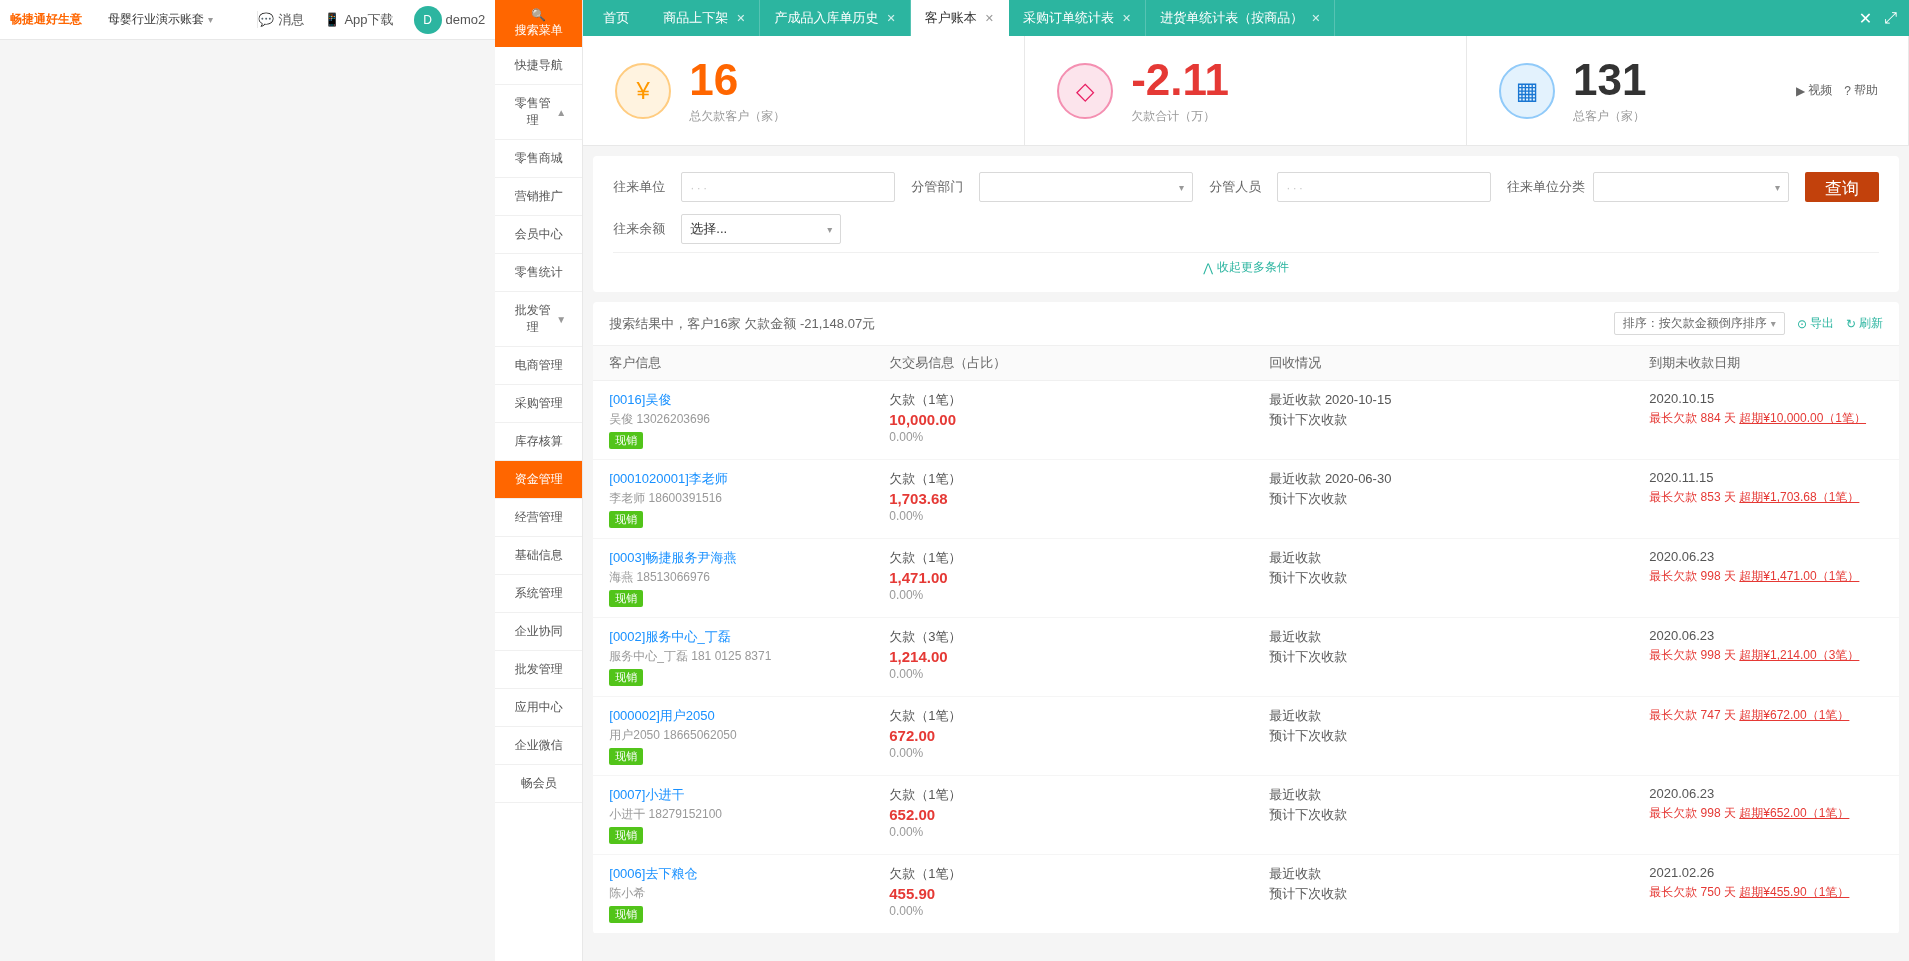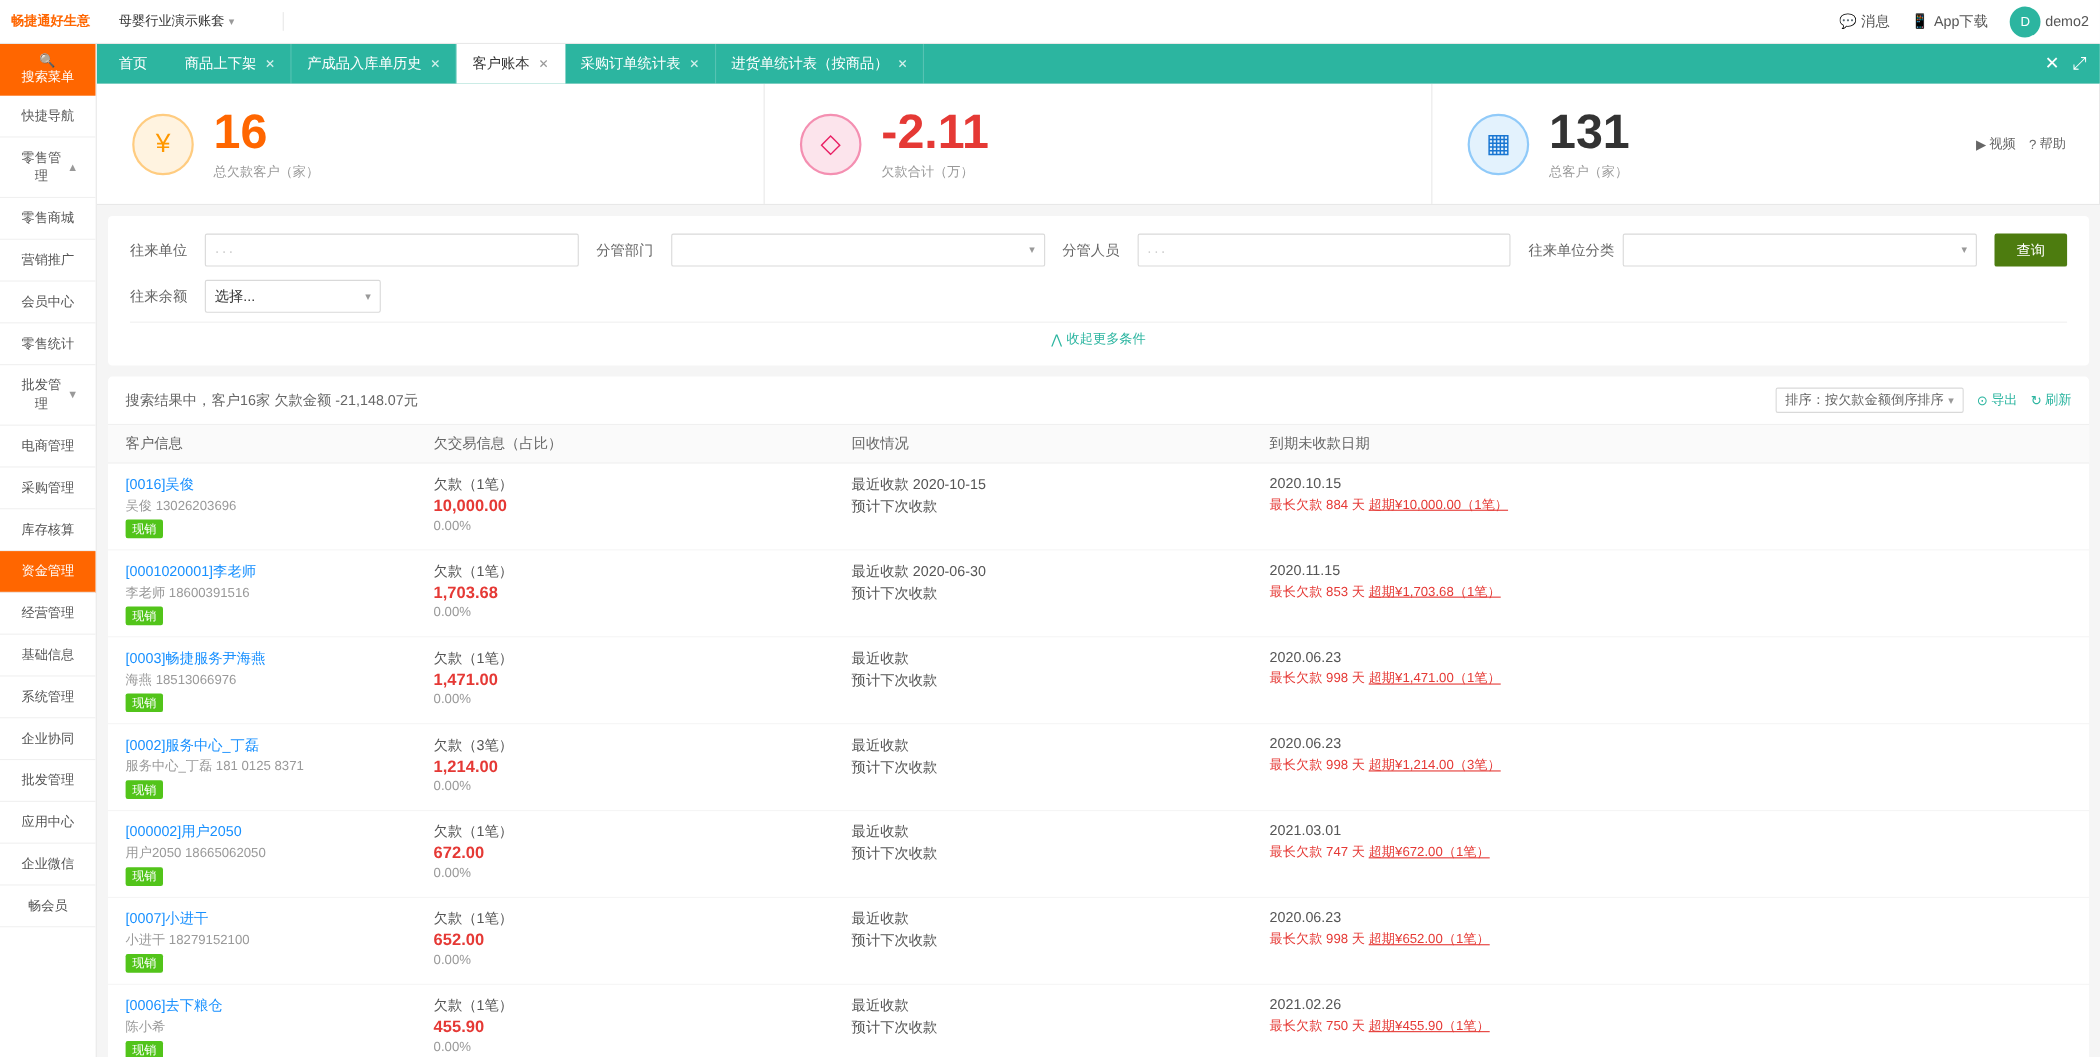--- a/index.html
+++ b/index.html
@@ -1,19 +1,19 @@
 <!DOCTYPE html>
 <html><head>
   <meta charset="utf-8">
   <style>
     * { margin: 0; padding: 0; box-sizing: border-box; }
     body { font-family: 'Microsoft YaHei', Arial, sans-serif; font-size: 13px; background: #f5f5f5; color: #333; overflow: hidden; }
 
     
-    .app-container { display: flex; flex-direction: column; height: 961px; width: 1909px; }
+    .app-container { display: flex; flex-direction: row; height: 961px; width: 1909px; }
     .top-bar { display: flex; align-items: center; height: 40px; background: #fff; border-bottom: 1px solid #e8e8e8; padding: 0 10px; }
     .logo-area { display: flex; align-items: center; width: 88px; }
     .logo-text { color: #ff6600; font-size: 12px; font-weight: bold; }
     .store-selector { display: flex; align-items: center; gap: 4px; color: #333; font-size: 12px; padding: 0 10px; cursor: pointer; border-right: 1px solid #e8e8e8; min-width: 160px; }
     .top-actions { margin-left: auto; display: flex; align-items: center; gap: 20px; font-size: 13px; color: #555; }
     .top-action-item { display: flex; align-items: center; gap: 4px; cursor: pointer; }
 
     .main-body { display: flex; flex: 1; overflow: hidden; }
 
     
@@ -55,21 +55,21 @@
     .stat-action { display: flex; align-items: center; gap: 3px; cursor: pointer; }
 
     
     .filter-area { background: #fff; padding: 16px 20px 10px; margin: 10px; border-radius: 4px; }
     .filter-row { display: flex; align-items: center; gap: 16px; margin-bottom: 12px; }
     .filter-item { display: flex; align-items: center; gap: 8px; flex: 1; }
     .filter-label { color: #666; font-size: 13px; white-space: nowrap; min-width: 60px; }
     .filter-input { flex: 1; border: 1px solid #d9d9d9; border-radius: 2px; padding: 5px 8px; font-size: 13px; display: flex; align-items: center; justify-content: space-between; cursor: pointer; height: 30px; }
     .filter-input .dots { color: #ccc; letter-spacing: 2px; }
     .filter-select { flex: 1; border: 1px solid #d9d9d9; border-radius: 2px; padding: 5px 8px; font-size: 13px; display: flex; align-items: center; justify-content: space-between; cursor: pointer; height: 30px; }
-    .filter-btn { background: #4d7c0f; color: #fff; border: none; padding: 5px 20px; border-radius: 2px; cursor: pointer; font-size: 13px; height: 30px; }
+    .filter-btn { background: #c2410c; color: #fff; border: none; padding: 5px 20px; border-radius: 2px; cursor: pointer; font-size: 17px; height: 30px; }
     .filter-row2 { display: flex; align-items: center; gap: 16px; }
     .collapse-btn { text-align: center; padding: 6px; color: #2cb5a0; cursor: pointer; font-size: 12px; border-top: 1px solid #f0f0f0; margin-top: 8px; display: flex; align-items: center; justify-content: center; gap: 4px; }
 
     
     .results-area { margin: 0 10px; background: #fff; border-radius: 4px; }
     .results-header { display: flex; align-items: center; justify-content: space-between; padding: 10px 16px; border-bottom: 1px solid #f0f0f0; font-size: 13px; color: #666; }
     .results-actions { display: flex; align-items: center; gap: 12px; font-size: 12px; }
     .results-action { display: flex; align-items: center; gap: 3px; cursor: pointer; color: #2cb5a0; }
     .sort-select { display: flex; align-items: center; gap: 4px; color: #666; cursor: pointer; border: 1px solid #d9d9d9; padding: 2px 8px; border-radius: 2px; font-size: 12px; }
 
@@ -472,21 +472,20 @@
               </div>
               <div class="recovery-info col-recovery">
                 <div class="recovery-row">
                   <span>最近收款</span>
                 </div>
                 <div class="recovery-row">
                   <span>预计下次收款</span>
                 </div>
               </div>
               <div class="date-info col-date">
-                <div class="date-row">2021.03.01</div>
                 <div class="overdue-text">
                   <span>最长欠款 747 天</span>
                   <span class="overdue-link">超期¥672.00（1笔）</span>
                 </div>
               </div>
             </div>
 
             <div class="table-row">
               <div class="customer-info col-customer">
                 <div class="customer-name">[0007]小进干</div>

